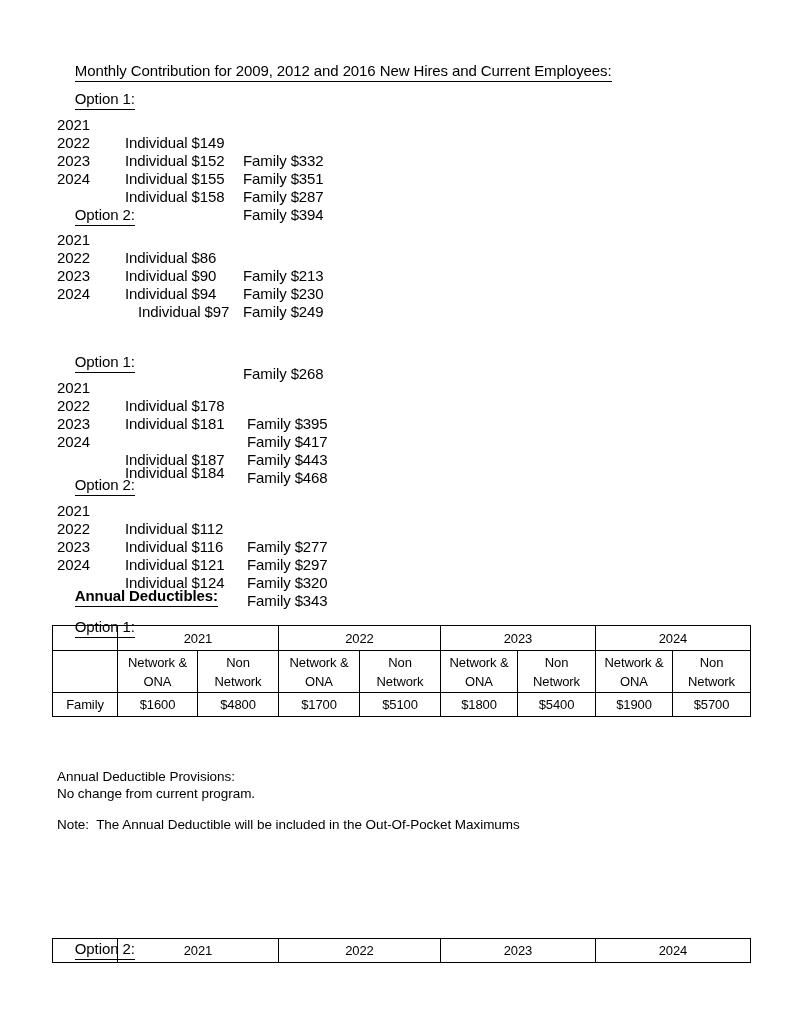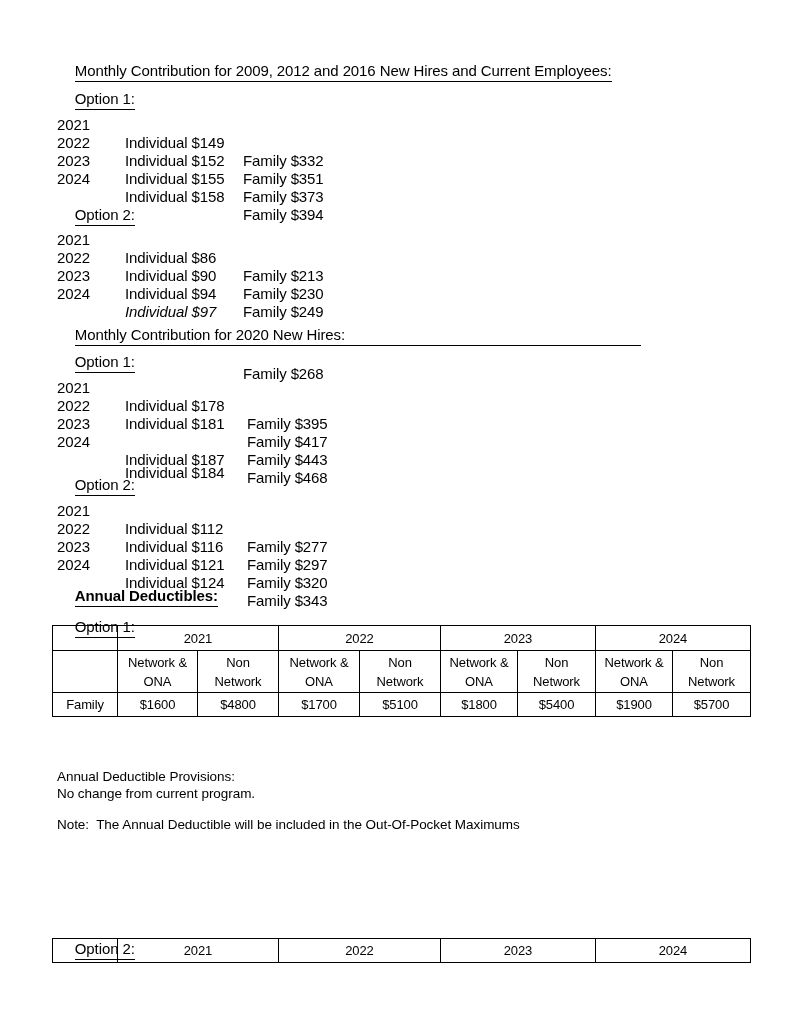--- a/index.html
+++ b/index.html
@@ -111,21 +111,21 @@
       <span class="fam" style="left:186px;">Family $332</span>
     </div>
     <div class="prem-row">
       <span class="yr">2022</span>
       <span class="ind" style="left:68px;">Individual $152</span>
       <span class="fam" style="left:186px;">Family $351</span>
     </div>
     <div class="prem-row">
       <span class="yr">2023</span>
       <span class="ind" style="left:68px;">Individual $155</span>
-      <span class="fam" style="left:186px;">Family $373</span>
+      <span class="fam" style="left:186px;">Family $287</span>
     </div>
     <div class="prem-row">
       <span class="yr">2024</span>
       <span class="ind" style="left:68px;">Individual $158</span>
       <span class="fam" style="left:186px;">Family $394</span>
     </div>
   </div>
 
   <div class="abs" style="left:57px; top:188px;">
     <span class="subhead">Option 2:</span>
@@ -142,28 +142,25 @@
       <span class="ind" style="left:68px;">Individual $90</span>
       <span class="fam" style="left:186px;">Family $230</span>
     </div>
     <div class="prem-row">
       <span class="yr">2023</span>
       <span class="ind" style="left:68px;">Individual $94</span>
       <span class="fam" style="left:186px;">Family $249</span>
     </div>
     <div class="prem-row">
       <span class="yr">2024</span>
-      <span class="ind" style="left:68px;font-style:italic;">Individual $97</span>
+      <span class="ind" style="left:81px;">Individual $97</span>
       <span class="fam" style="left:186px;margin-top:44px;">Family $268</span>
     </div>
   </div>
 
-  <div class="abs" style="left:57px; top:308px;">
-    <span class="heading heading-wide">Monthly Contribution for 2020 New Hires:</span>
-  </div>
 
   <div class="abs" style="left:57px; top:335px;">
     <span class="subhead">Option 1:</span>
   </div>
 
   <div class="prem-list" style="left:57px; top:361px;">
     <div class="prem-row">
       <span class="yr">2021</span>
       <span class="ind" style="left:68px;">Individual $178</span>
       <span class="fam" style="left:190px;">Family $395</span>

